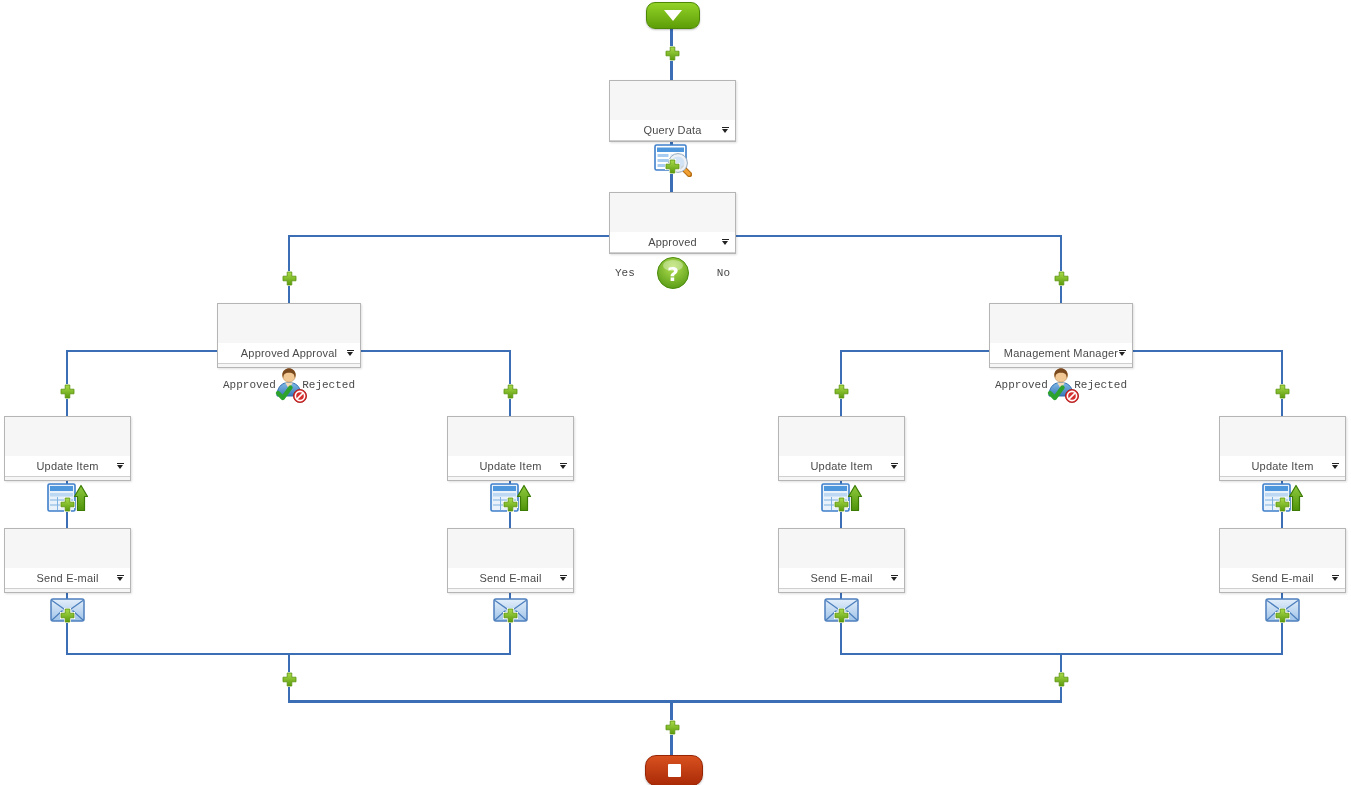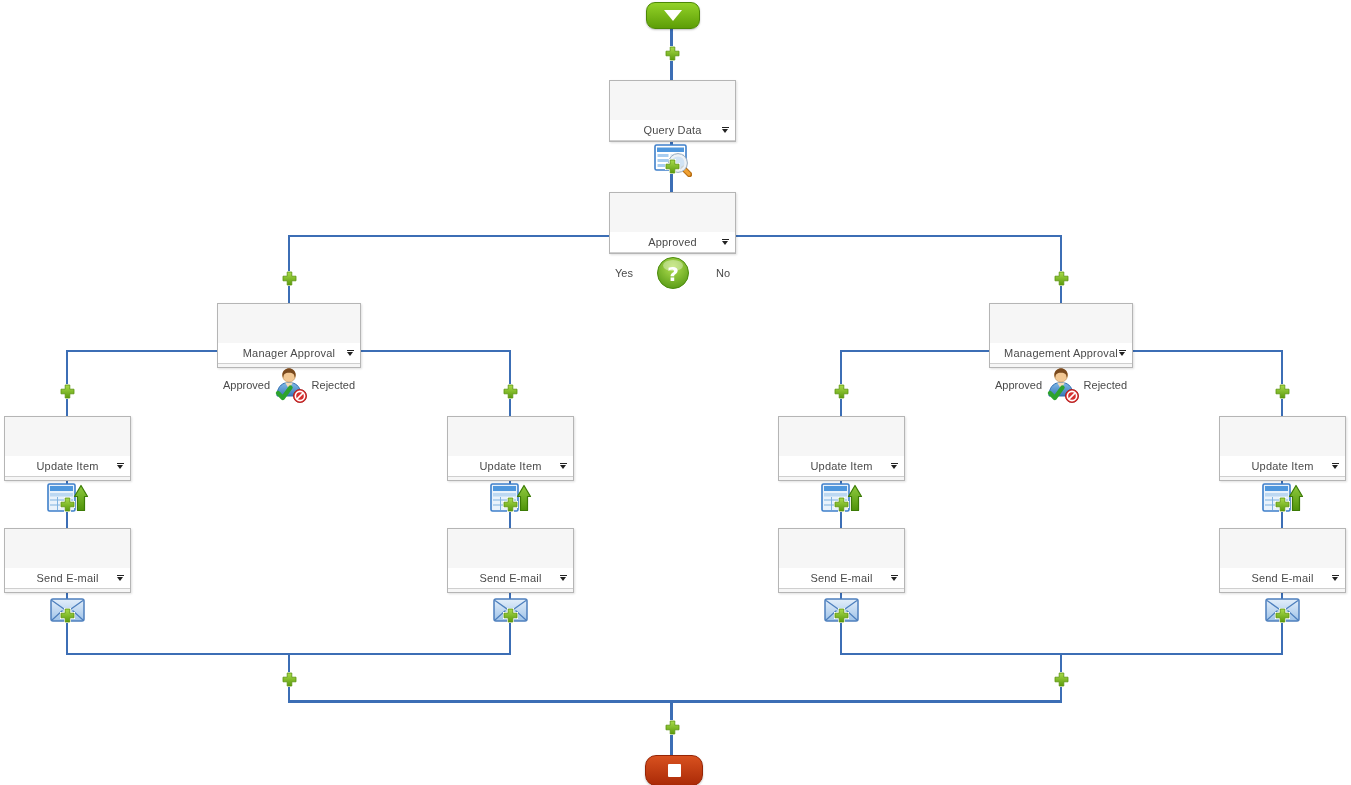--- a/index.html
+++ b/index.html
@@ -30,21 +30,21 @@
   .hdr{position:relative;height:20px;background:#ffffff;border-bottom:1px solid #cfcfcf;
         display:flex;align-items:center;justify-content:center;cursor:pointer;margin-top:39px;}
   .hdr .ttl{letter-spacing:.2px;color:#4a4a4a;}
   .caret{position:absolute;right:5px;top:7px;width:9px;height:7px;cursor:pointer;}
   .caret::before{content:"";position:absolute;left:1px;top:0;width:7px;height:1px;background:#222;}
   .caret::after{content:"";position:absolute;left:1px;top:2px;width:0;height:0;
         border-left:3.5px solid transparent;border-right:3.5px solid transparent;border-top:4px solid #222;}
   .bdy{position:relative;height:calc(100% - 21px);display:flex;align-items:center;justify-content:center;}
   .bdy.split{justify-content:space-between;padding:0 5px;}
   .bdy .cicon{position:absolute;left:50%;top:50%;transform:translate(-50%,-50%);}
-  .blbl{color:#4a4a4a;z-index:2;}
+  .blbl{color:#4a4a4a;z-index:2;font-family:Liberation Mono, monospace;}
 </style>
 </head>
 <body>
 
 <div class="canvas">
 
   <svg width="0" height="0" style="position:absolute">
     <defs>
       <linearGradient id="gPlus" x1="0" y1="0" x2="0" y2="1">
         <stop offset="0" stop-color="#a9dc4b"></stop>
@@ -232,35 +232,35 @@
       <span class="blbl">Yes</span>
       <svg class="cicon" width="34" height="34" viewBox="0 0 34 34">
           <use href="#icoOrb"></use>
         </svg>
       <span class="blbl">No</span>
     </div>
   </div>
 
   <div class="node wide" style="left:217px;top:303px">
     <div class="hdr">
-      <span class="ttl">Manager Approval</span>
+      <span class="ttl">Approved Approval</span>
       <span class="caret"></span>
     </div>
     <div class="bdy split">
       <span class="blbl">Approved</span>
       <svg class="cicon" width="40" height="38" viewBox="0 0 40 38">
           <use href="#icoUser"></use>
         </svg>
       <span class="blbl">Rejected</span>
     </div>
   </div>
 
   <div class="node wide" style="left:989px;top:303px">
     <div class="hdr">
-      <span class="ttl">Management Approval</span>
+      <span class="ttl">Management Manager</span>
       <span class="caret"></span>
     </div>
     <div class="bdy split">
       <span class="blbl">Approved</span>
       <svg class="cicon" width="40" height="38" viewBox="0 0 40 38">
           <use href="#icoUser"></use>
         </svg>
       <span class="blbl">Rejected</span>
     </div>
   </div>

